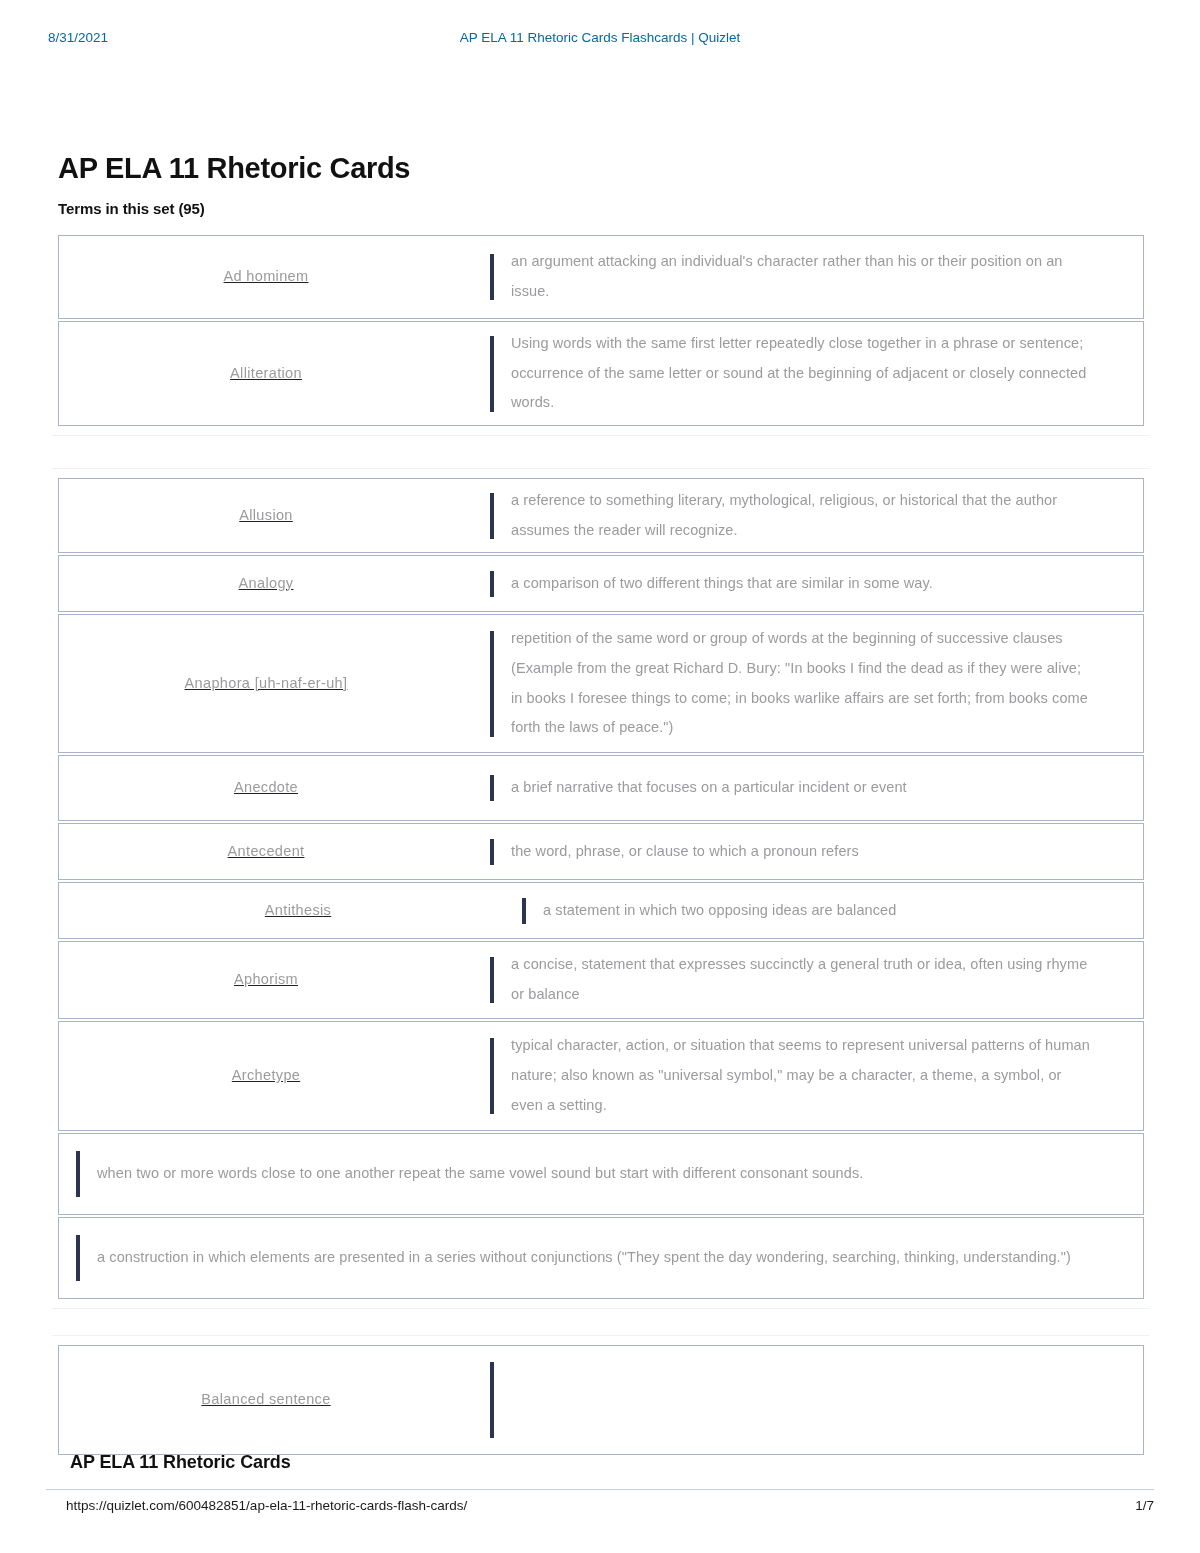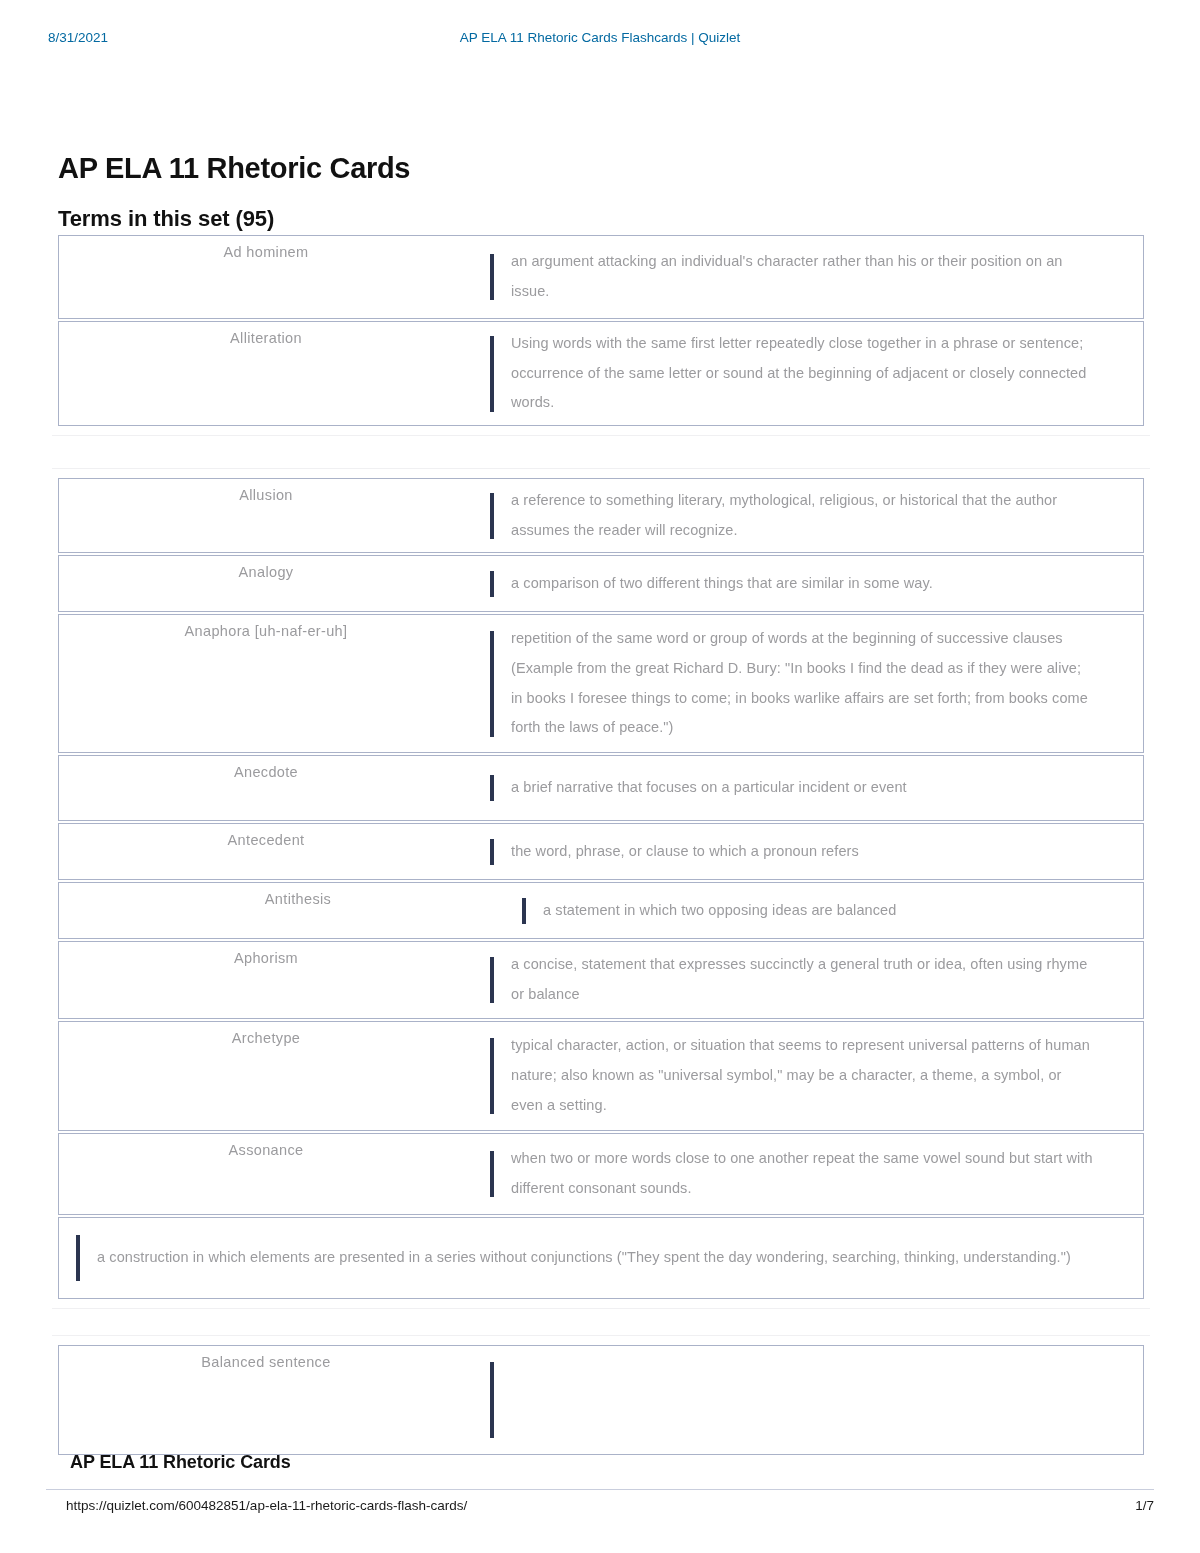--- a/index.html
+++ b/index.html
@@ -57,21 +57,21 @@
     font-weight: 700;
     letter-spacing: -0.3px;
     color: #111111;
     white-space: nowrap;
   }
 
   .terms-count {
     position: absolute;
     left: 58px;
     top: 188px;
-    font-size: 22px;
+    font-size: 15px;
     font-weight: 700;
     letter-spacing: -0.1px;
     color: #111111;
     white-space: nowrap;
   }
 
   
   .group {
     position: absolute;
     left: 58px;
@@ -107,23 +107,25 @@
     display: flex;
     align-items: stretch;
     margin-bottom: 2px;
   }
   .card:last-child { margin-bottom: 0; }
 
   .term-cell {
     width: 414px;
     flex: 0 0 414px;
     display: flex;
+    align-items: center;
     justify-content: center;
     box-sizing: border-box;
     padding: 6px 14px;
+    text-decoration: underline;
   }
   .term-text {
     font-size: 14.5px;
     color: #9b9b9e;
     letter-spacing: 0.35px;
     text-align: center;
     line-height: 1.5;
   }
 
   .bar-cell {
@@ -333,23 +335,20 @@
       </div>
       <div class="bar-cell">
         <div class="bar"></div>
       </div>
       <div class="def-cell">
         <span class="def-text">typical character, action, or situation that seems to represent universal patterns of human nature; also known as "universal symbol," may be a character, a theme, a symbol, or even a setting.</span>
       </div>
     </div>
 
     <div class="card h-2" style="height:82px;">
-      <div class="term-cell">
-        <span class="term-text">Assonance</span>
-      </div>
       <div class="bar-cell">
         <div class="bar"></div>
       </div>
       <div class="def-cell">
         <span class="def-text">when two or more words close to one another repeat the same vowel sound but start with different consonant sounds.</span>
       </div>
     </div>
 
     <div class="card h-2" style="height:82px;">
       <div class="bar-cell">

